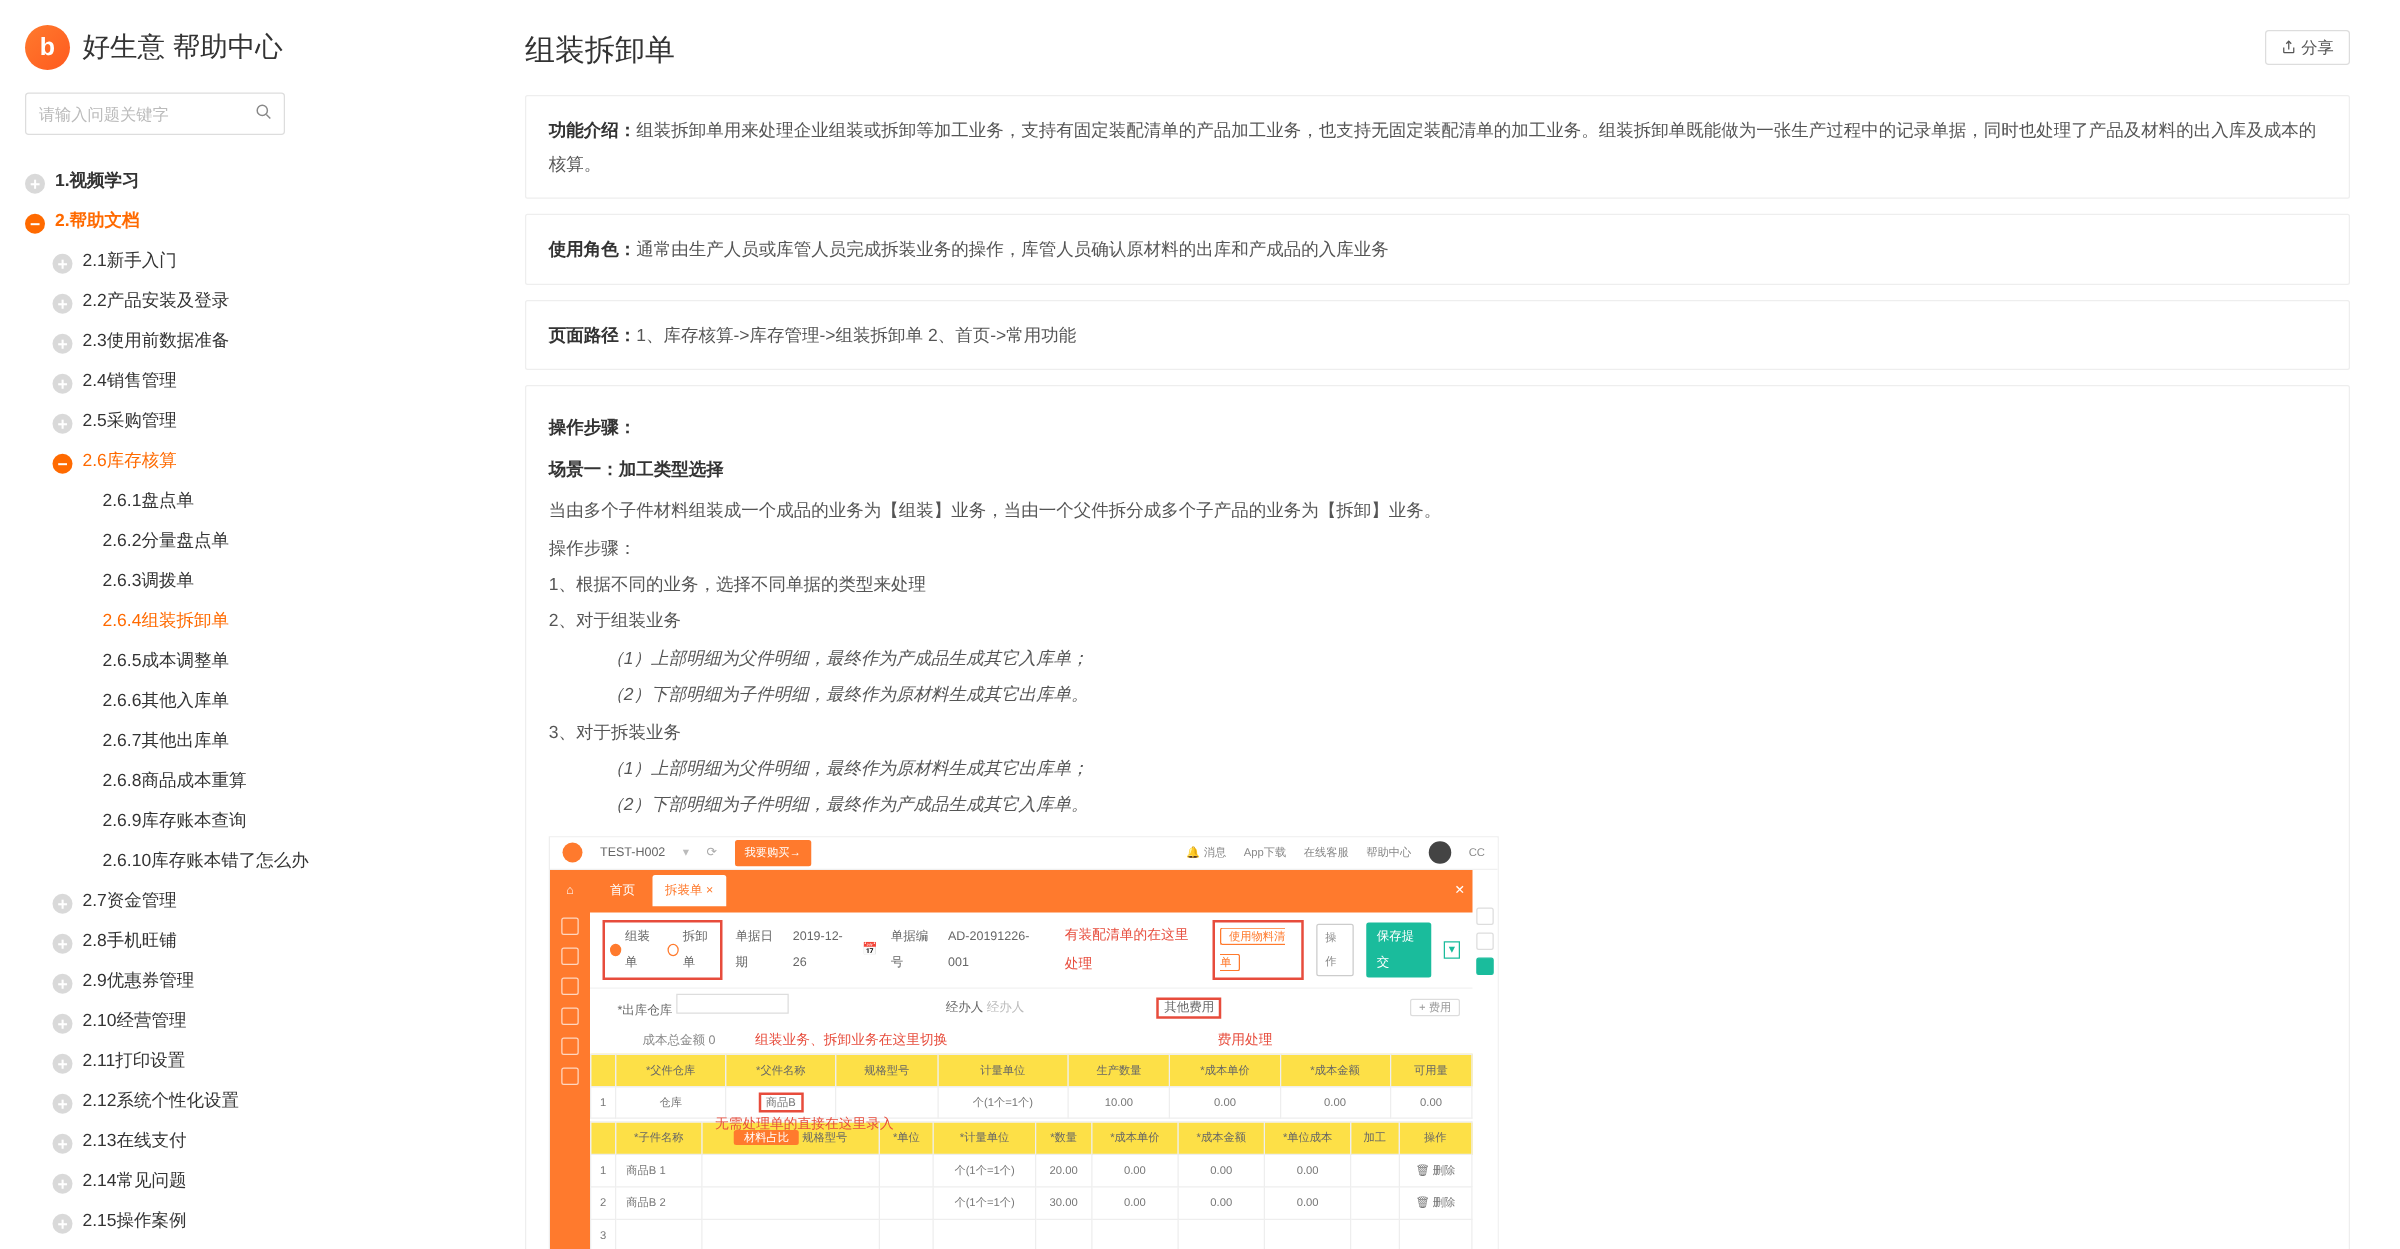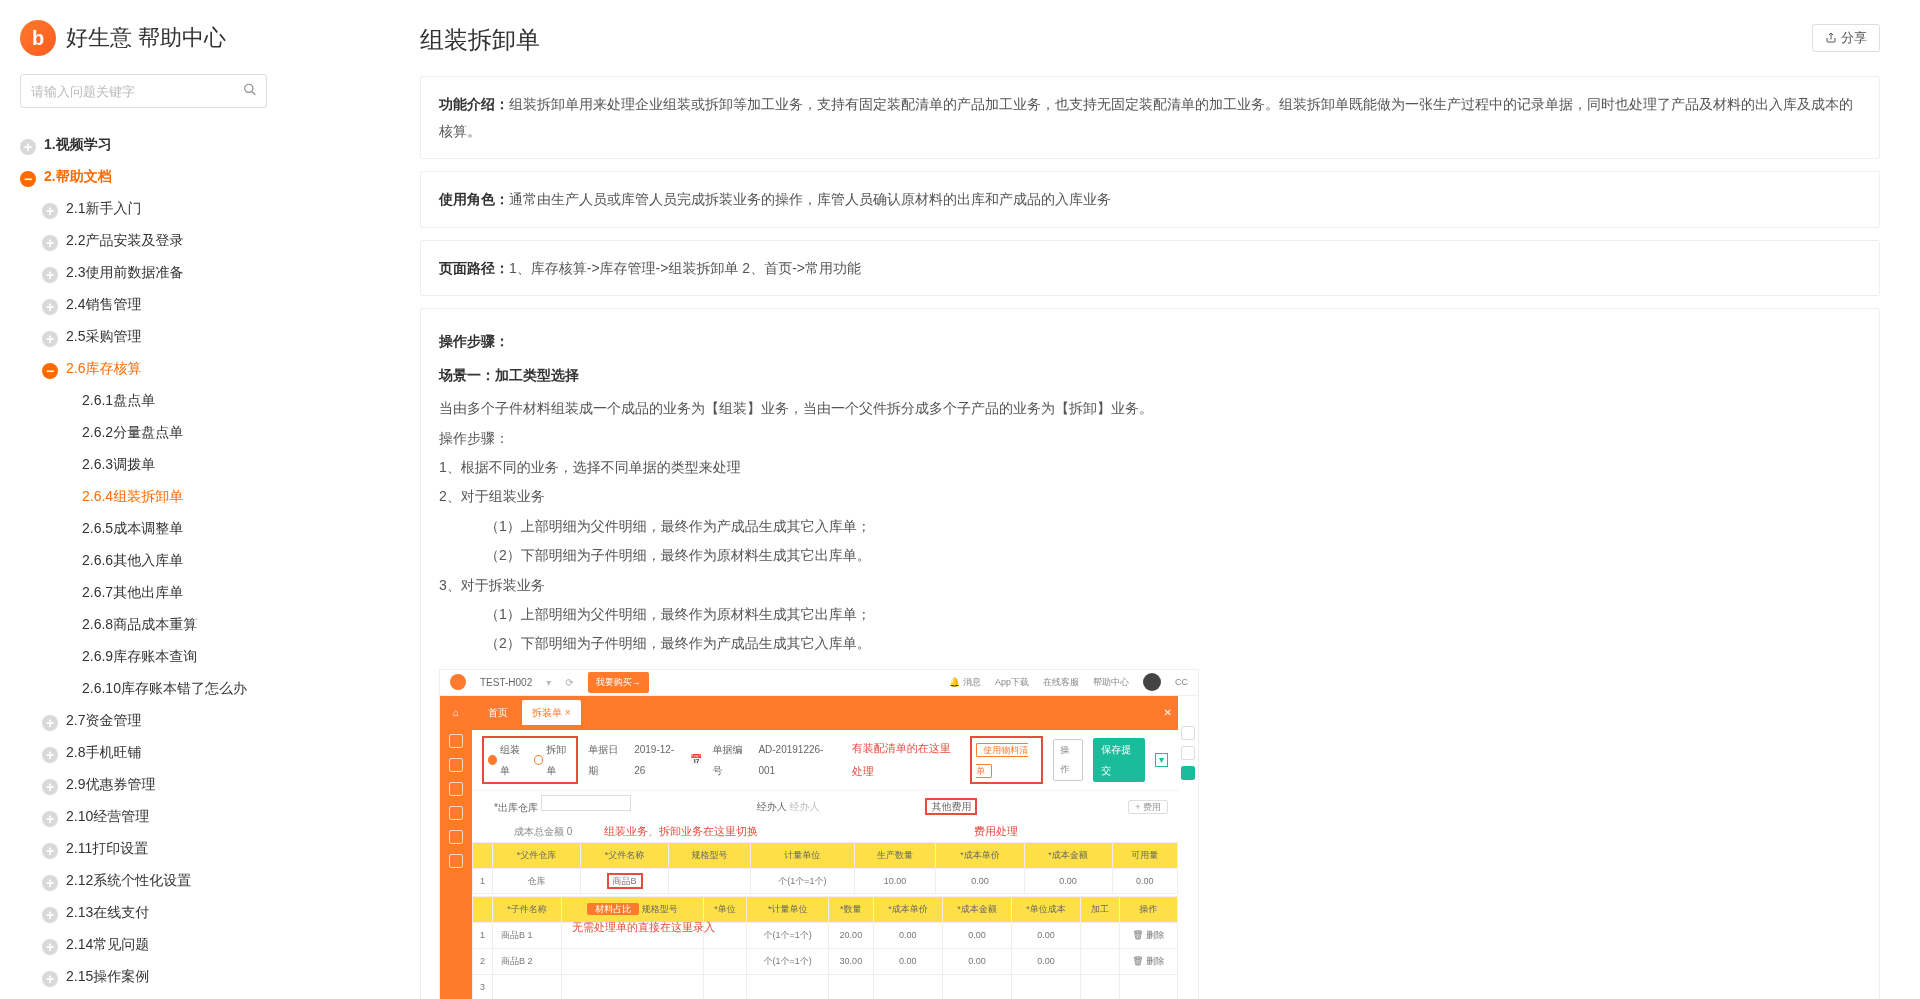--- a/index.html
+++ b/index.html
@@ -2,21 +2,21 @@
 <html><head>
 <meta charset="utf-8">
 <style>
   * { margin: 0; padding: 0; box-sizing: border-box; }
   body { font-family: "Microsoft YaHei", "PingFang SC", sans-serif; background: #fff; color: #333; font-size: 14px; }
   .container { display: flex; width: 1920px; min-height: 999px; }
   .sidebar { width: 310px; padding: 20px 0 0 20px; flex-shrink: 0; }
   .logo-row { display: flex; align-items: center; margin-bottom: 18px; }
   .logo { width: 36px; height: 36px; border-radius: 50%; background: linear-gradient(135deg,#ff7a2d,#ff5a1f); color:#fff; font-weight:bold; display:flex; align-items:center; justify-content:center; font-size:20px; margin-right:10px; }
   .site-title { font-size: 22px; font-weight: 400; color:#333; }
-  .search-box { position: relative; width: 247px; margin-bottom: 20px; }
+  .search-box { position: relative; width: 208px; margin-bottom: 20px; }
   .search-box input { width: 100%; height: 34px; padding: 0 34px 0 10px; border:1px solid #ddd; border-radius:3px; font-size:13px; color:#333; }
   .search-box input::placeholder { color:#bbb; }
   .search-box .search-icon { position:absolute; right:10px; top:50%; transform:translateY(-50%); color:#888; font-size:14px; }
   .nav { list-style:none; }
   .nav li { line-height: 32px; font-size: 14px; cursor:pointer; }
   .nav .lv1 { color:#333; font-weight:bold; }
   .nav .lv1.active { color:#ff6a00; }
   .nav .lv2 { padding-left: 22px; color:#333; font-weight:normal; }
   .nav .lv2.active { color:#ff6a00; }
   .nav .lv3 { padding-left: 62px; color:#333; font-weight:normal; }
@@ -31,21 +31,21 @@
   .main { flex:1; background:#fff; padding: 24px 40px 0 110px; }
   .page-head { display:flex; justify-content:space-between; align-items:flex-start; margin-bottom:20px; }
   .page-title { font-size: 24px; font-weight: 500; color:#333; }
   .share-btn { border:1px solid #ddd; background:#fff; padding:4px 12px; border-radius:3px; font-size:13px; color:#555; cursor:pointer; display:flex; align-items:center; gap:4px; }
 
   .info-box { border:1px solid #eee; border-radius:2px; padding:14px 18px; margin-bottom:12px; font-size:14px; color:#555; line-height:1.9; }
   .info-box b { color:#333; }
 
   .content { border:1px solid #eee; border-radius:2px; padding:18px 18px 4px; font-size:14px; color:#555; line-height:2.1; }
   .content h4 { font-size:14px; font-weight:bold; color:#333; margin-bottom:4px; }
-  .content .indent1 { padding-left: 46px; }
+  .content .indent1 { padding-left: 46px; font-style: italic; }
 
   .figure { margin-top:10px; width: 760px; border:1px solid #eee; font-size:10px; color:#666; background:#fff; }
   .fig-top { height:26px; background:#fff; border-bottom:1px solid #f0f0f0; display:flex; align-items:center; padding:0 10px; gap:14px; }
   .fig-logo { width:16px; height:16px; border-radius:50%; background:#ff7a2d; }
   .fig-left-rail { width:32px; background:#ff7a2d; display:flex; flex-direction:column; align-items:center; gap:10px; padding-top:6px; }
   .fig-left-rail .tab { width:32px; height:22px; display:flex; align-items:center; justify-content:center; color:#fff; font-size:10px; }
   .fig-left-rail .ico { width:14px; height:14px; border:1px solid rgba(255,255,255,0.7); border-radius:2px; }
   .fig-body { display:flex; }
   .fig-main { flex:1; padding:0; }
   .fig-tabs { height:34px; background:#ff7a2d; display:flex; align-items:center; padding-left:6px; gap:4px; position:relative; }
@@ -327,21 +327,21 @@
                     <td></td>
                     <td></td>
                     <td></td>
                     <td></td>
                     <td></td>
                   </tr>
                 </tbody>
 
             </table>
 
-            <div style="position:absolute;left:100px;top:220px" class="redtext">无需处理单的直接在这里录入</div>
+            <div style="position:absolute;left:100px;top:192px" class="redtext">无需处理单的直接在这里录入</div>
 
           </div>
           <div class="fig-right-rail">
             <div class="sq"></div>
             <div class="sq"></div>
             <div class="sq green"></div>
           </div>
         </div>
       </div>
     </div>

